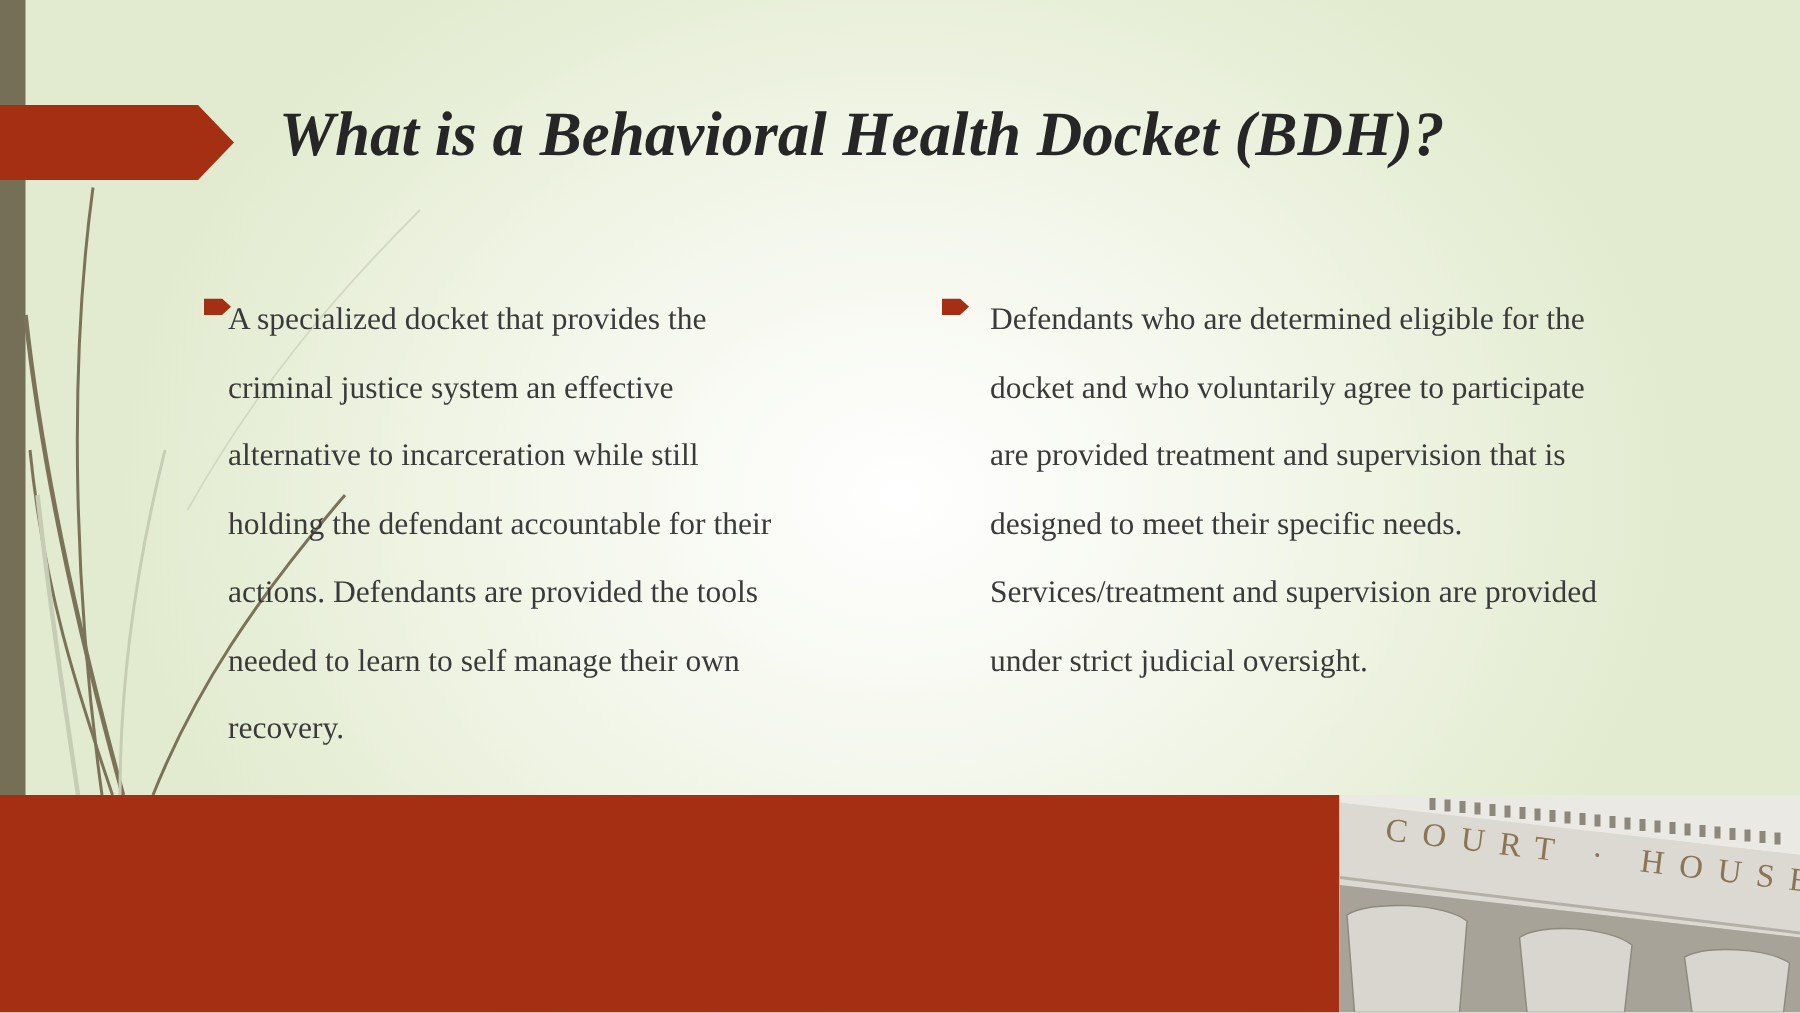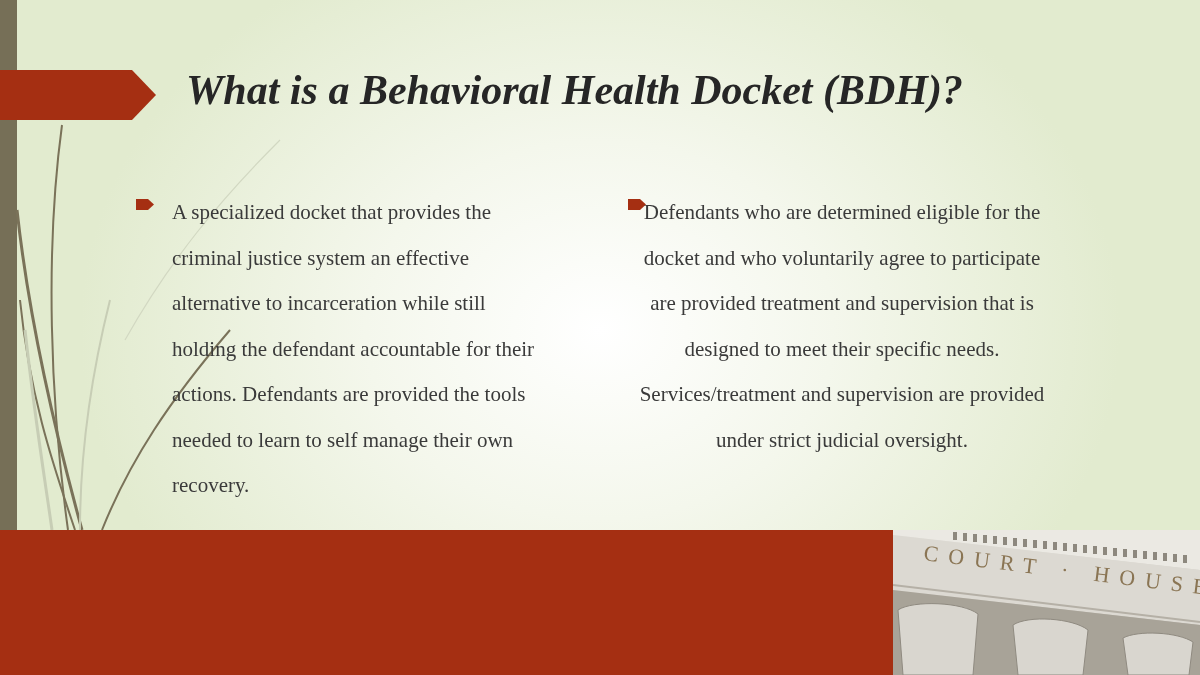--- a/index.html
+++ b/index.html
@@ -6,22 +6,22 @@
   body{width:1200px;height:675px;overflow:hidden;position:relative;
     font-family:"Liberation Serif","DejaVu Serif",serif;}
   .slide{position:absolute;left:0;top:0;width:1200px;height:675px;
     background:radial-gradient(ellipse 520px 420px at 600px 330px,#ffffff 0%,#f4f7ec 45%,#e2ebcf 100%);
     overflow:hidden;}
   .left-bar{position:absolute;left:0;top:0;width:17px;height:530px;background:#766f57;}
   .title-arrow{position:absolute;left:0;top:70px;width:156px;height:50px;}
   .title{position:absolute;left:186px;top:62px;width:960px;font-size:42px;font-weight:bold;
     color:#262626;line-height:56px;white-space:nowrap;font-style:italic;}
   .col{position:absolute;top:190px;font-size:21px;color:#3a3a3a;line-height:45.5px;}
-  .col.left{left:172px;width:380px;}
-  .col.right{left:632px;width:420px;text-align:center;}
+  .col.left{left:152px;width:380px;}
+  .col.right{left:660px;width:420px;}
   .bullet{position:absolute;width:18px;height:11px;}
   .bullet.l{left:136px;top:199px;}
   .bullet.r{left:628px;top:199px;}
   .bottom-band{position:absolute;left:0;top:530px;width:893px;height:145px;background:#a52f12;}
   .photo{position:absolute;left:893px;top:530px;width:307px;height:145px;overflow:hidden;
     background:linear-gradient(175deg,#e8e6e0 0%,#d6d3cc 40%,#c3bfb7 60%,#b4afa6 100%);}
   .grass{position:absolute;left:0;top:0;width:300px;height:535px;pointer-events:none;}
 </style>
 </head>
 <body>

